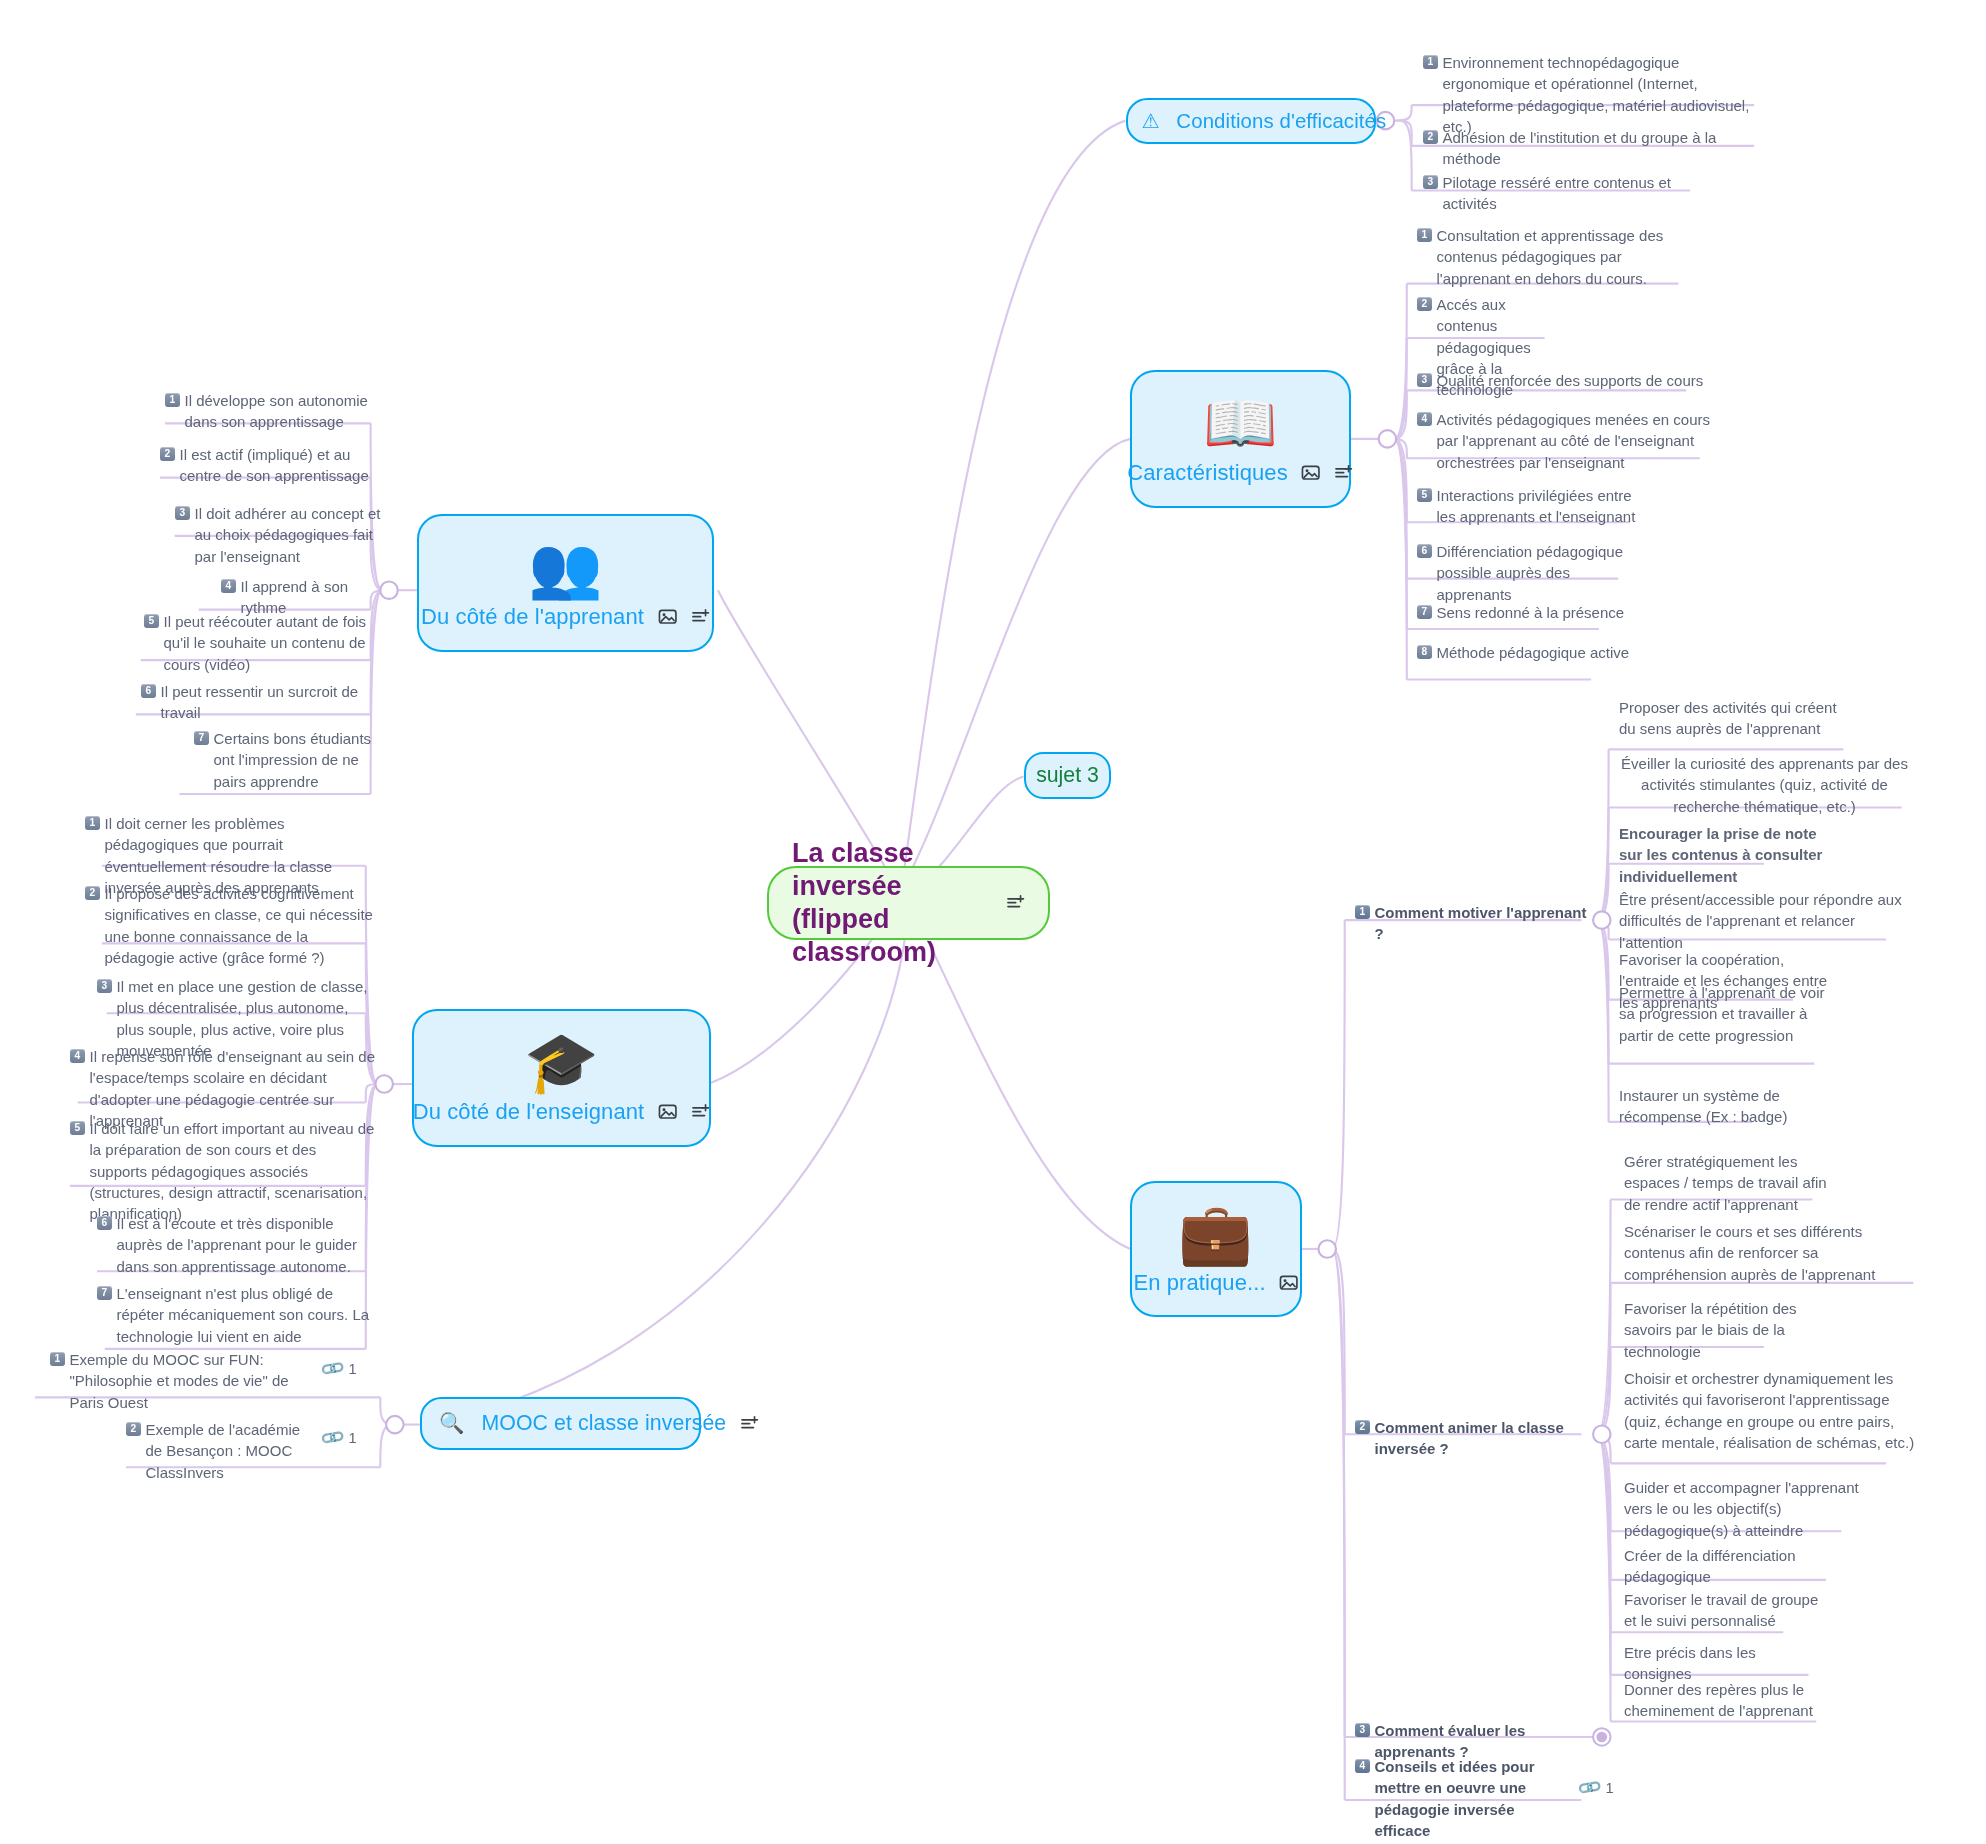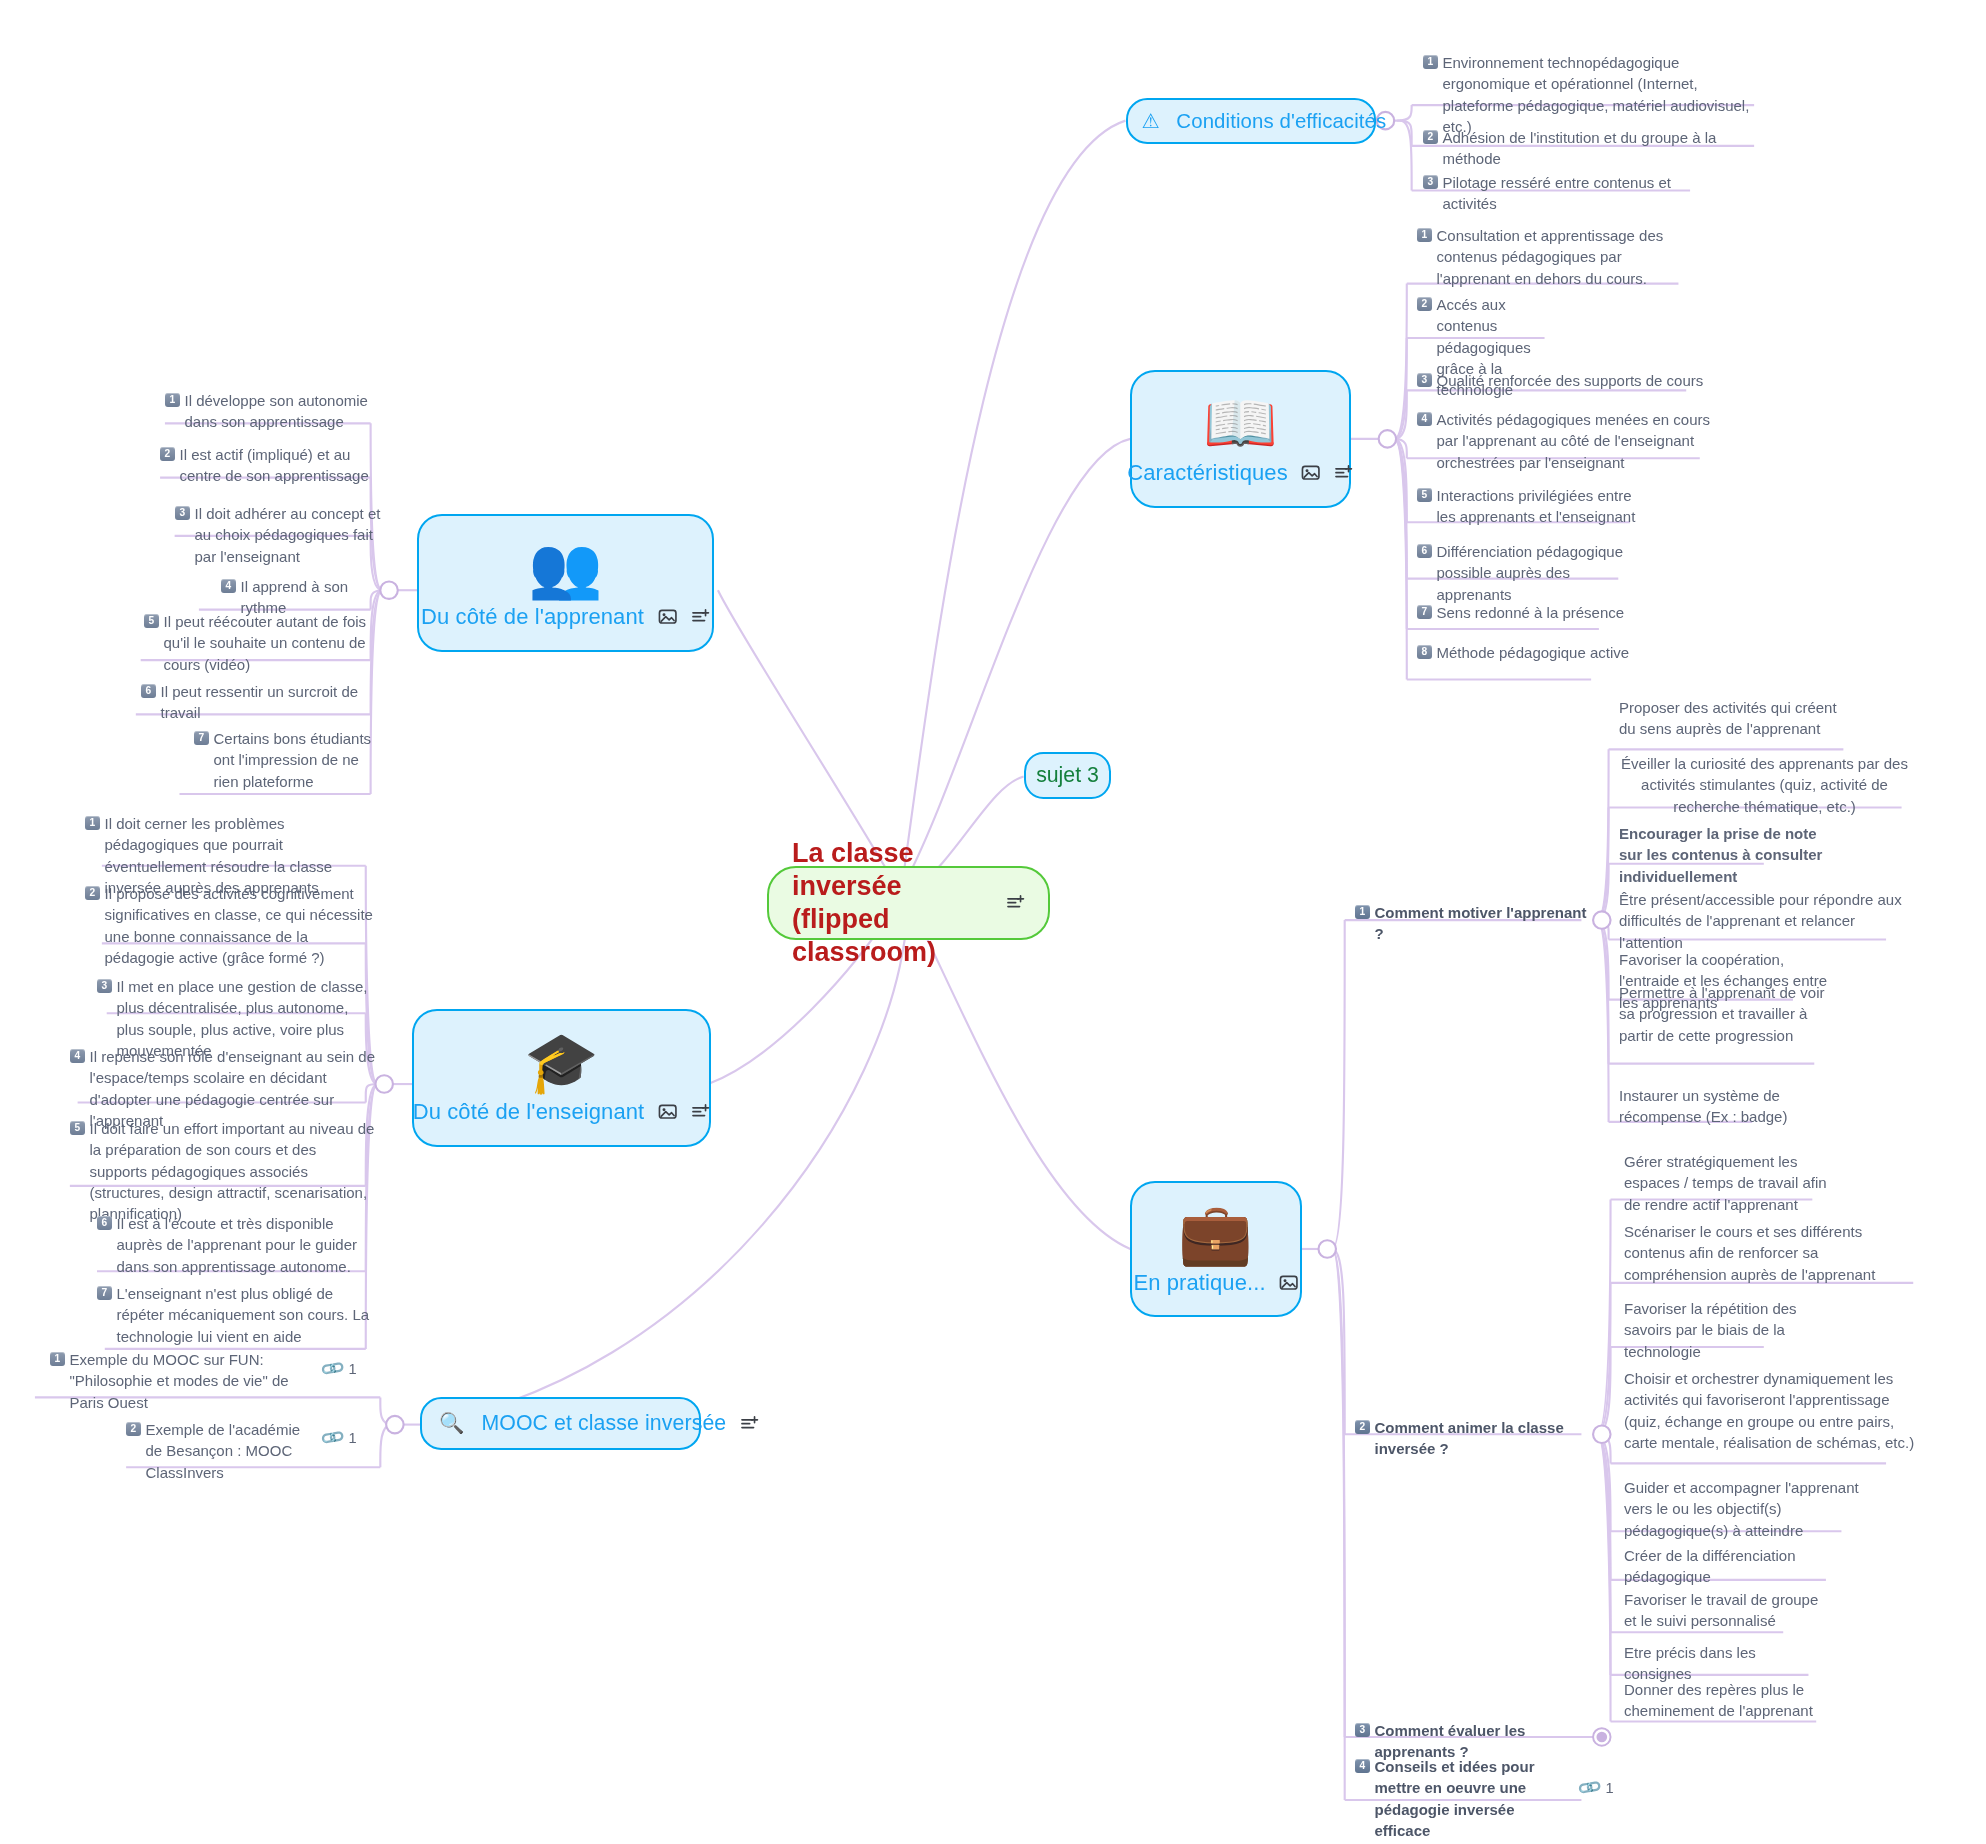--- a/index.html
+++ b/index.html
@@ -74,21 +74,21 @@
     display: flex;
     align-items: center;
     gap: 17.5px;
     padding: 11.6px 23px;
     z-index: 6;
   }
   .root .r-text {
     font-size: 27px;
     font-weight: bold;
     line-height: 1.22;
-    color: #b91c1c;
+    color: #701a75;
     white-space: pre-line;
   }
 
   
   .mini {
     position: absolute;
     box-sizing: border-box;
     background: #ddf2fd;
     border: 2.4px solid #00a6f0;
     border-radius: 19.4px;
@@ -485,21 +485,21 @@
   <div class="leaf" style="left:144px; top:611px; width:239px;">
     <span class="num">5</span>
     <span class="txt">Il peut réécouter autant de fois qu'il le souhaite un contenu de cours (vidéo)</span>
   </div>
   <div class="leaf" style="left:141px; top:681px; width:243px;">
     <span class="num">6</span>
     <span class="txt">Il peut ressentir un surcroit de travail</span>
   </div>
   <div class="leaf" style="left:194px; top:728px; width:190px;">
     <span class="num">7</span>
-    <span class="txt">Certains bons étudiants ont l'impression de ne rien plateforme</span>
+    <span class="txt">Certains bons étudiants ont l'impression de ne pairs apprendre</span>
   </div>
 
   <div class="bubble with-img" style="left:412px; top:1009px; width:299px; height:138px;">
     <span class="b-emoji">🎓</span>
     <div class="b-row">
       <span class="b-label">Du côté de l'enseignant</span>
       <span class="ico">
         <svg width="19.4" height="19.4" viewBox="0 0 20 20">
           <rect x="1.5" y="3.5" width="17" height="13" rx="2.6" fill="none" stroke="#3b3f46" stroke-width="1.7"></rect>
           <circle cx="6.2" cy="8" r="1.5" fill="#3b3f46"></circle>

